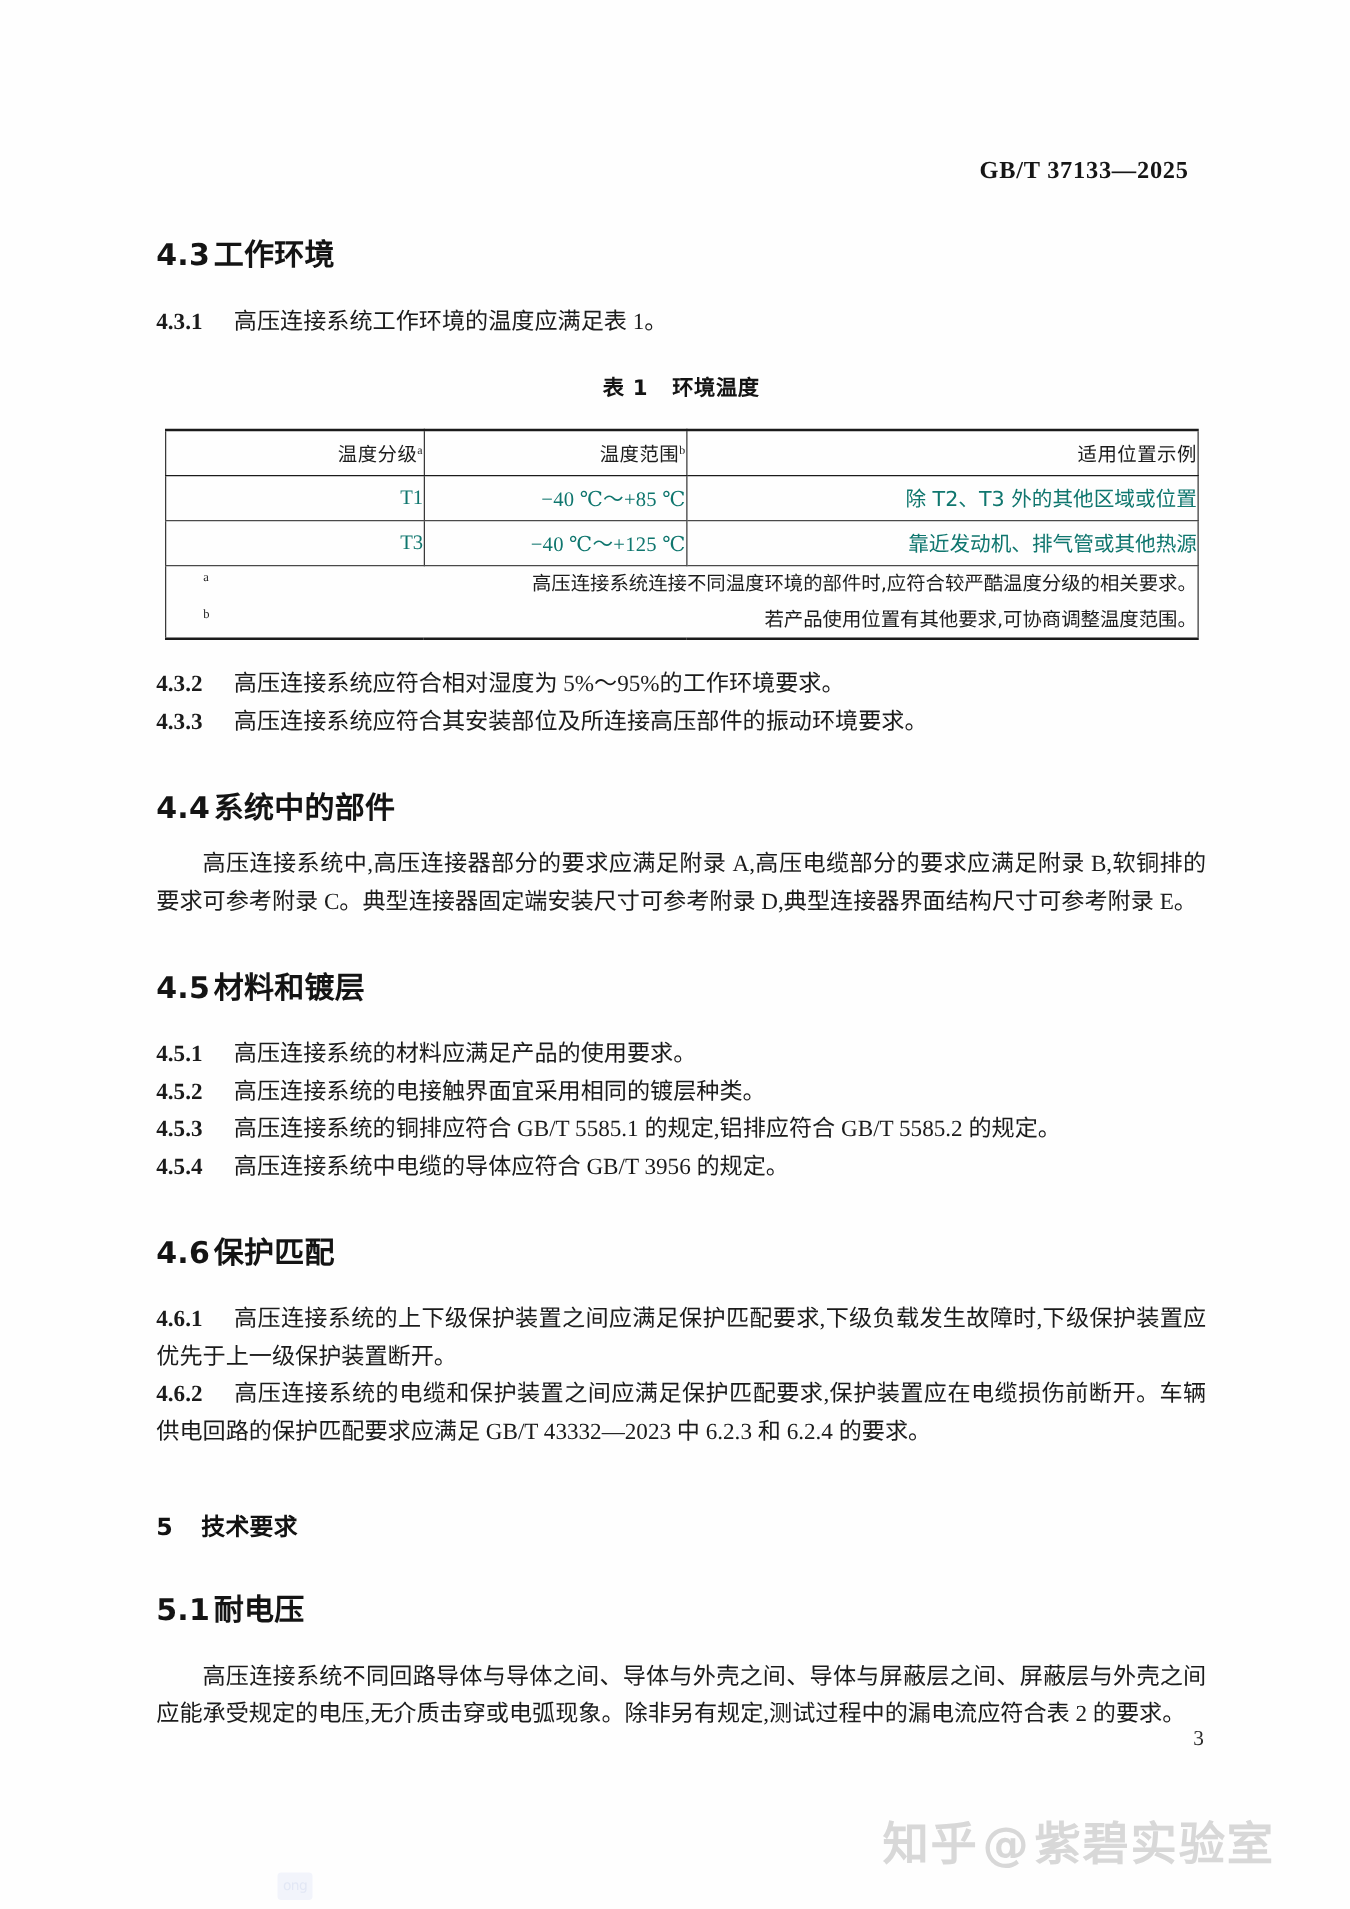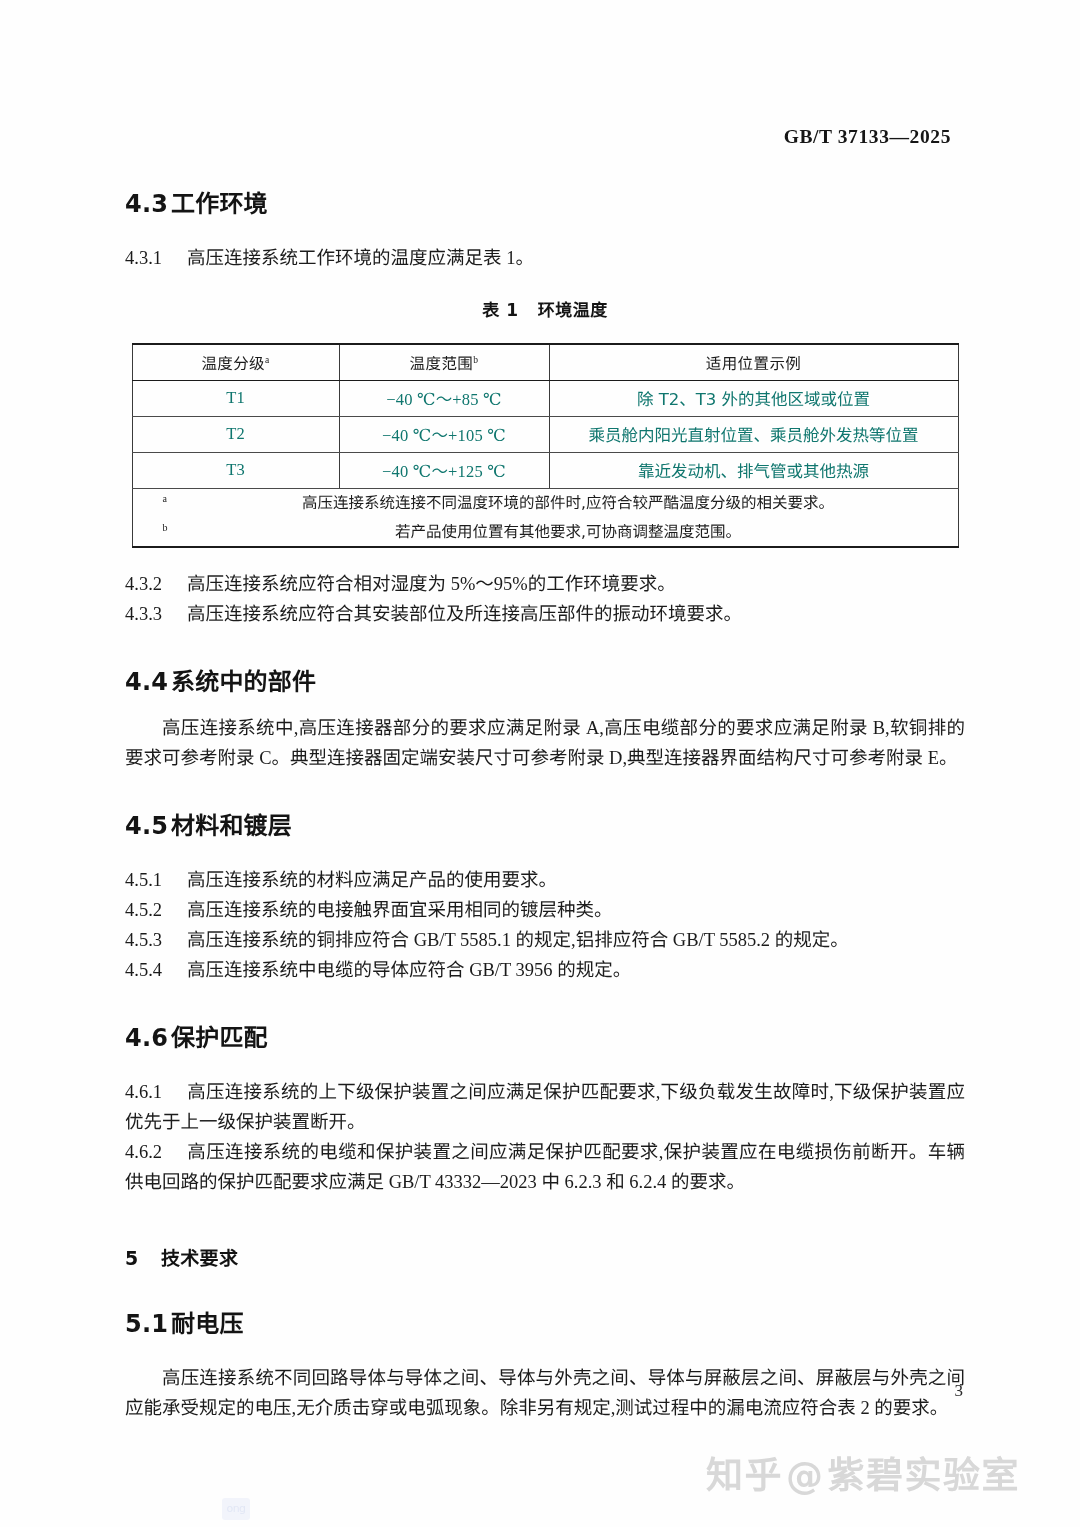--- a/index.html
+++ b/index.html
@@ -76,20 +76,21 @@
     line-height: 1.62;
     color: #1b1b1b;
     margin: 0;
     text-align: justify;
     text-justify: inter-ideograph;
   }
   .clause .cnum {
     display: inline-block;
     min-width: 62px;
     font-family: "Liberation Serif", "DejaVu Serif", serif;
+    font-weight: bold;
   }
   .para {
     font-size: 18.5px;
     line-height: 1.62;
     color: #1b1b1b;
     margin: 0;
     text-indent: 2em;
     text-align: justify;
     text-justify: inter-ideograph;
   }
@@ -118,21 +119,21 @@
     table-layout: fixed;
     border-top: 2.6px solid #1b1b1b;
     border-bottom: 2.6px solid #1b1b1b;
     border-left: 1.6px solid #1b1b1b;
     border-right: 1.6px solid #1b1b1b;
   }
   table.env-table th,
   table.env-table td {
     border-left: 1px solid #3a3a3a;
     border-right: 1px solid #3a3a3a;
-    text-align: center;
+    text-align: right;
     vertical-align: middle;
     padding: 0;
     height: 35px;
     font-weight: normal;
   }
   table.env-table tr.head-row th {
     border-bottom: 1.9px solid #1b1b1b;
     font-family: "DejaVu Sans", "Liberation Sans", sans-serif;
     font-size: 15.5px;
     color: #1b1b1b;
@@ -267,25 +268,20 @@
             <th class="col-grade"><span>温度分级</span><sup class="fn">a</sup></th>
             <th class="col-range"><span>温度范围</span><sup class="fn">b</sup></th>
             <th><span>适用位置示例</span></th>
           </tr>
         </thead>
         <tbody>
           <tr class="data-row">
             <td class="col-grade cell-grade">T1</td>
             <td class="col-range cell-range">−40 ℃～+85 ℃</td>
             <td class="cell-example">除 T2、T3 外的其他区域或位置</td>
-          </tr>
-          <tr class="data-row">
-            <td class="col-grade cell-grade">T2</td>
-            <td class="col-range cell-range">−40 ℃～+105 ℃</td>
-            <td class="cell-example">乘员舱内阳光直射位置、乘员舱外发热等位置</td>
           </tr>
           <tr class="data-row">
             <td class="col-grade cell-grade">T3</td>
             <td class="col-range cell-range">−40 ℃～+125 ℃</td>
             <td class="cell-example">靠近发动机、排气管或其他热源</td>
           </tr>
           <tr>
             <td class="footnote-cell" colspan="3">
               <div class="fn-line">
                 <span class="fn-mark">a</span><span>高压连接系统连接不同温度环境的部件时,应符合较严酷温度分级的相关要求。</span>

